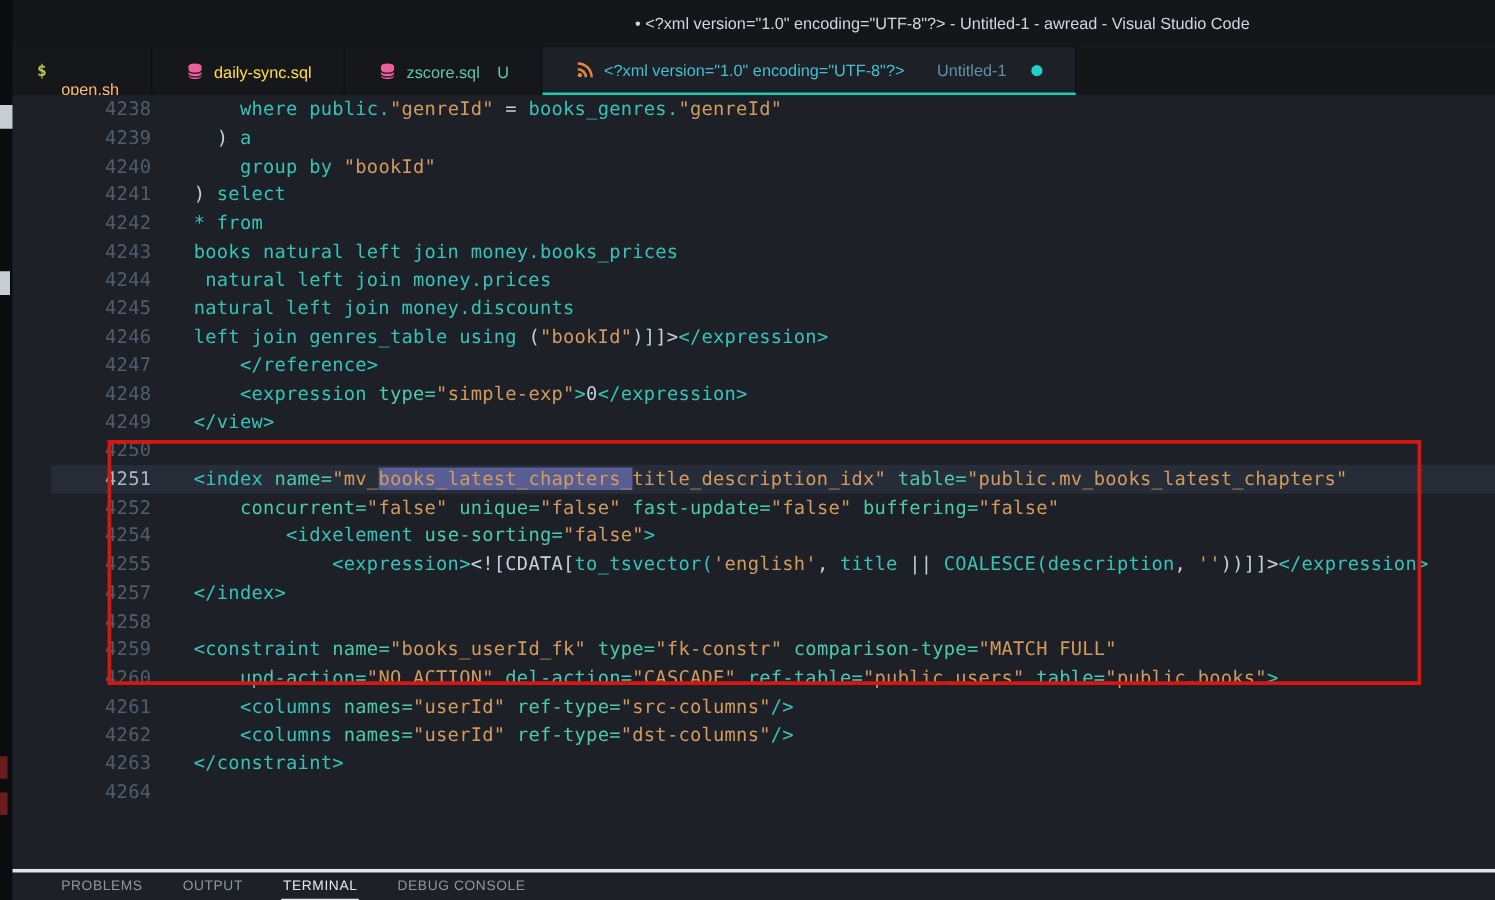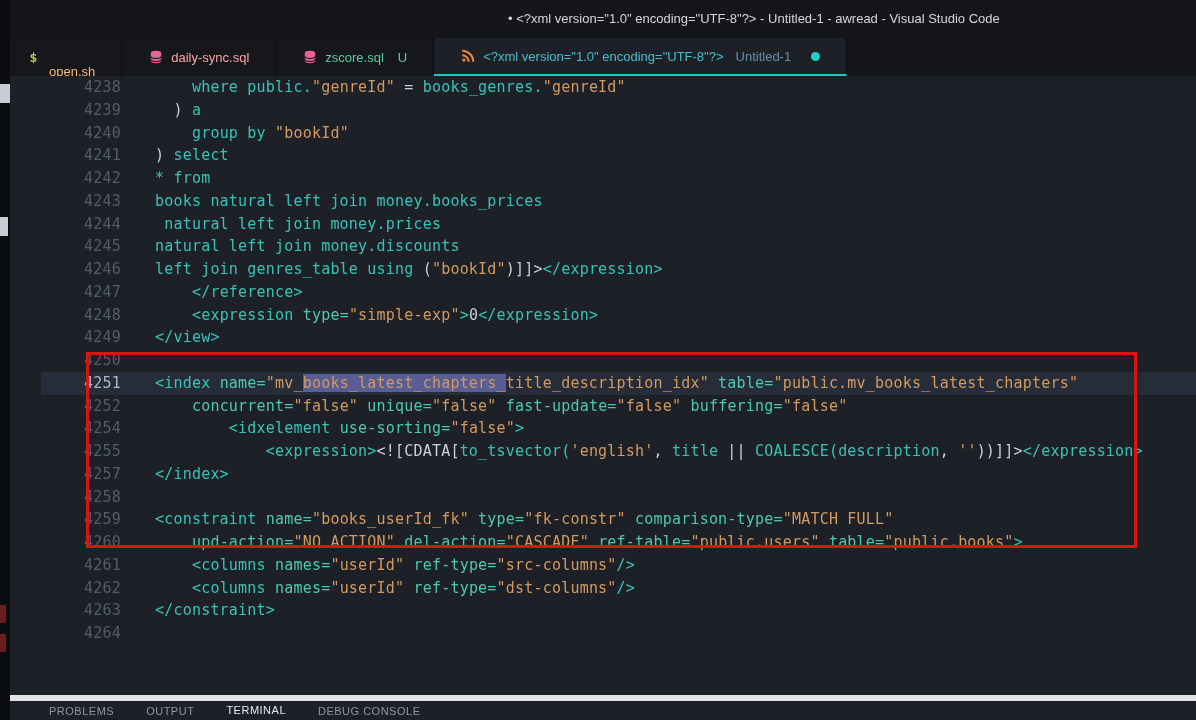--- a/index.html
+++ b/index.html
@@ -17,27 +17,27 @@
     font-size:13px; color:#d3d7dd; white-space:nowrap;
   }
 
   
   .tabbar { height:38px; background:#141619; display:flex; align-items:stretch; }
   .tab {
     display:flex; align-items:center; gap:8px;
     padding:0 26px; font-size:13px; white-space:nowrap;
     background:#15171b; border-right:1px solid #0c0e11; cursor:pointer;
   }
-  .tab .label { color:#fca5a5; }
+  .tab .label { color:#fde047; }
   .tab-open .label { color:#fdba74;margin-top:28px; }
   .tab-zscore .label, .tab-zscore .badge { color:var(--untracked,#5fc9a1); }
   .tab-zscore .badge { margin-left:6px; }
   .tab.active { background:#1d2127; border-bottom:2px solid var(--accent,#1fc9b7); }
   .tab-xml .label { color:#45bfce; }
-  .tab-xml .secondary { color:#5f93a4; margin-left:4px; }
+  .tab-xml .secondary { color:#5f93a4; margin-left:18px; }
   .icon { display:inline-flex; align-items:center; justify-content:center; width:15px; height:15px; }
   .icon.shell { color:var(--shellIconYellow,#bdc94e); font-family:"DejaVu Sans Mono",monospace; font-weight:bold; font-size:13px; }
   .icon.db { color:var(--sqlIconPink,#ec5f9b); }
   .icon.xml { color:var(--xmlIconOrange,#e8873f); }
   .mod-dot {
     width:9px; height:9px; border-radius:50%;
     background:var(--modifiedDot,#23cec2); margin-left:12px; cursor:pointer;
   }
 
   
@@ -65,21 +65,21 @@
     border:3px solid var(--annotation,#d7170f);
     z-index:8; pointer-events:none;
   }
 
   
   .left-strip { position:absolute; left:0; top:0; width:10px; height:720px; background:#0a0c10; z-index:9; }
   .strip-mark { position:absolute; left:0; }
 
   
   .panel {
-    height:25px; background:#1d2127; border-top:6px solid #e5e5e5;
+    height:25px; background:#1d2127; border-top:3px solid #e5e5e5;
     display:flex; align-items:center; padding-left:48px; gap:30px;
   }
   .panel-tab {
     font-size:11px; letter-spacing:0.5px; color:#8f96a1;
     padding:4px 1px 4px; cursor:pointer;
   }
   .panel-tab.active { color:#e6eaef; border-bottom:1px solid #e6eaef; }
 </style>
 </head>
 <body>

